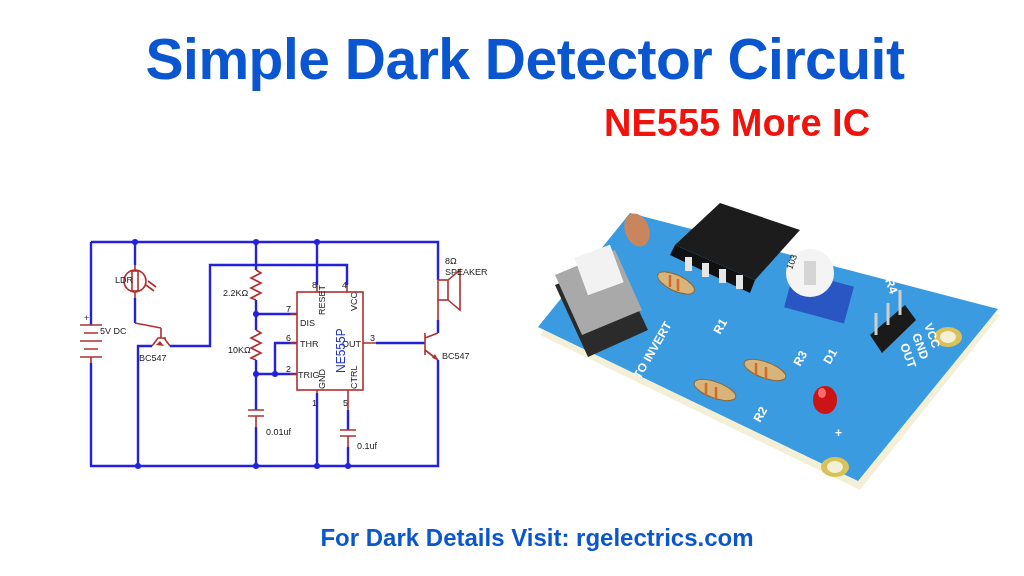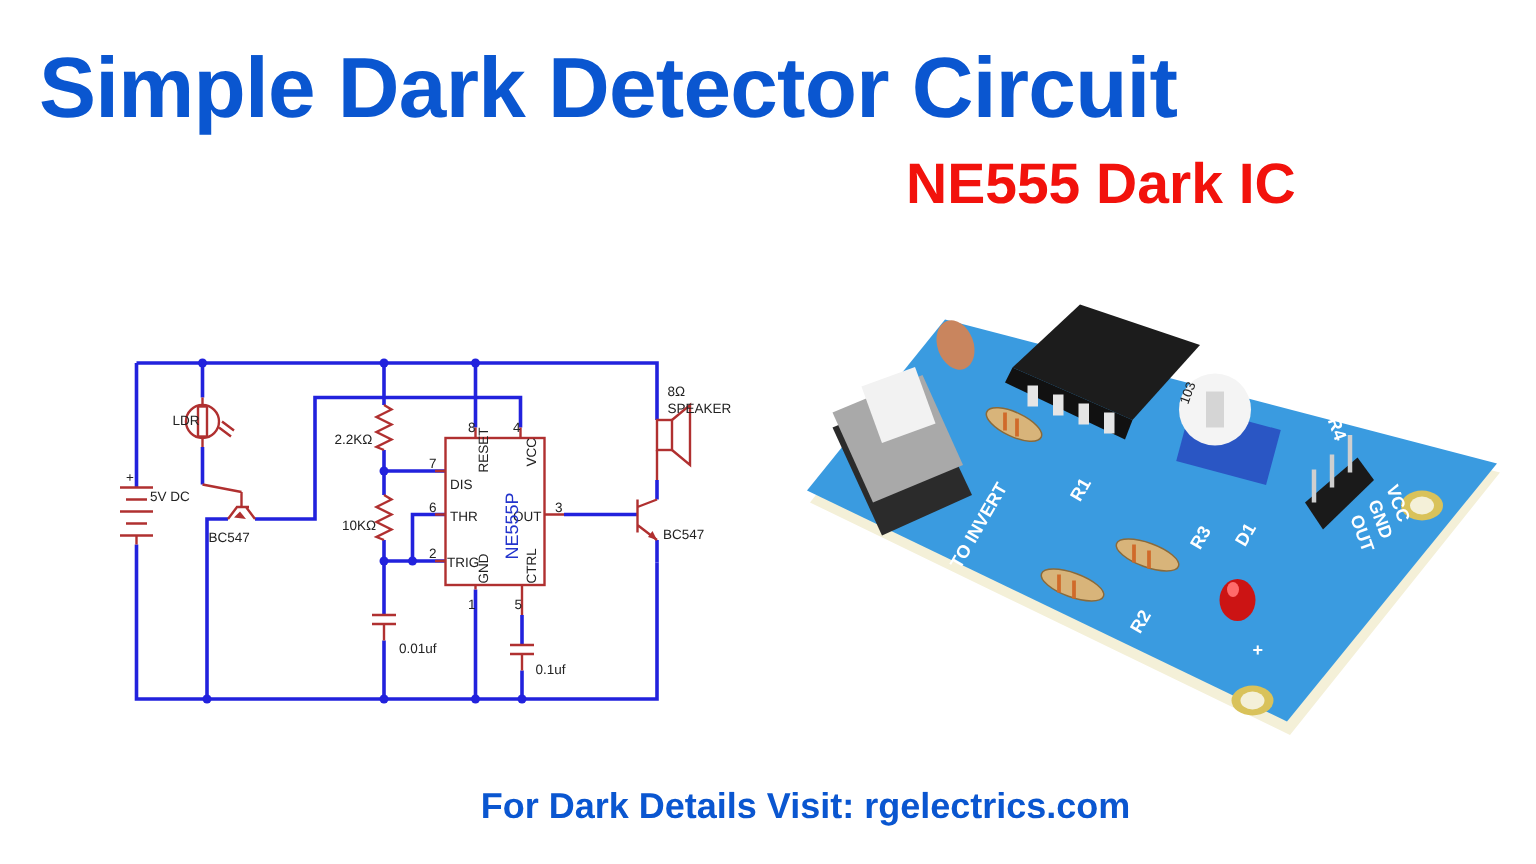--- a/index.html
+++ b/index.html
@@ -1,28 +1,28 @@
 <!DOCTYPE html>
 <html><head>
 <meta charset="utf-8">
 <style>
   html, body { margin:0; padding:0; }
   body { width:1024px; height:576px; background:#ffffff; position:relative; overflow:hidden; font-family:"Liberation Sans", sans-serif; }
-  .title { position:absolute; left:0; top:26px; width:1024px; padding-left:26px; box-sizing:border-box; font-size:57px; font-weight:bold; color:#0a56d0; letter-spacing:-0.5px; }
+  .title { position:absolute; left:0; top:26px; width:1024px; text-align:center; padding-left:26px; box-sizing:border-box; font-size:57px; font-weight:bold; color:#0a56d0; letter-spacing:-0.5px; }
   .subtitle { position:absolute; left:604px; top:102px; font-size:38px; font-weight:bold; color:#f2120c; }
   .footer { position:absolute; left:0; top:524px; width:1024px; text-align:center; font-size:24px; font-weight:bold; color:#0a56d0; padding-left:50px; box-sizing:border-box; }
   svg text { font-family:"Liberation Sans", sans-serif; }
   .schem { position:absolute; left:60px; top:225px; }
   .photo { position:absolute; left:530px; top:185px; }
 </style>
 </head>
 <body>
 
 <div class="title">Simple Dark Detector Circuit</div>
-<div class="subtitle">NE555 Dark IC</div>
+<div class="subtitle">NE555 More IC</div>
 
 <svg class="schem" width="450" height="250" viewBox="0 0 450 250">
   <g fill="none" stroke="#2222dd" stroke-width="2.4">
 
     <path d="M31 17 H378 V55"></path>
 
     <path d="M31 17 V100"></path>
     <path d="M31 138 V241 H378 V150"></path>
 
     <path d="M75 17 V40"></path>

